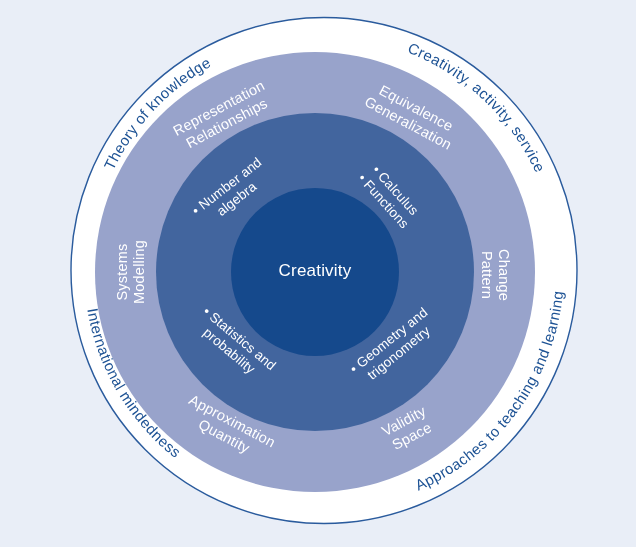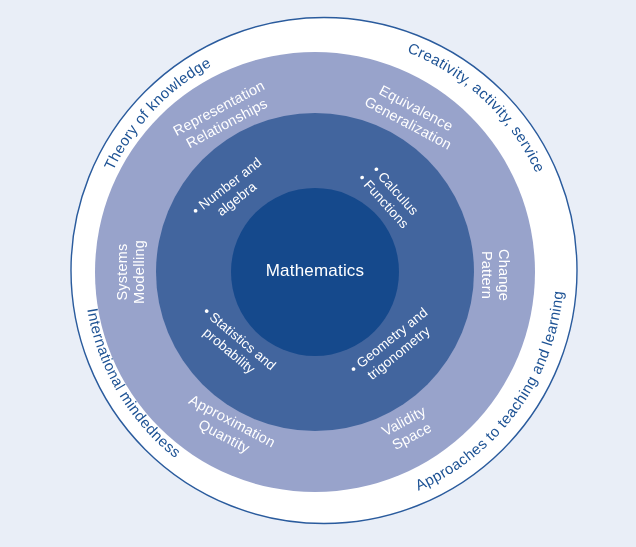--- a/index.html
+++ b/index.html
@@ -116,15 +116,15 @@
   </div>
   <div class="lbl ring3" style="left:234px; top:345px; transform:translate(-50%,-50%) rotate(40deg);">
     <span>• Statistics and</span>
     <span>probability</span>
   </div>
   <div class="lbl ring3" style="left:394px; top:347px; transform:translate(-50%,-50%) rotate(-39deg);">
     <span>• Geometry and</span>
     <span>trigonometry</span>
   </div>
 
-  <div class="lbl center-lbl" style="left:315px; top:271px; transform:translate(-50%,-50%);">Mathematics</div>
+  <div class="lbl center-lbl" style="left:315px; top:271px; transform:translate(-50%,-50%);">Creativity</div>
 
 </div>
 
 </body></html>

